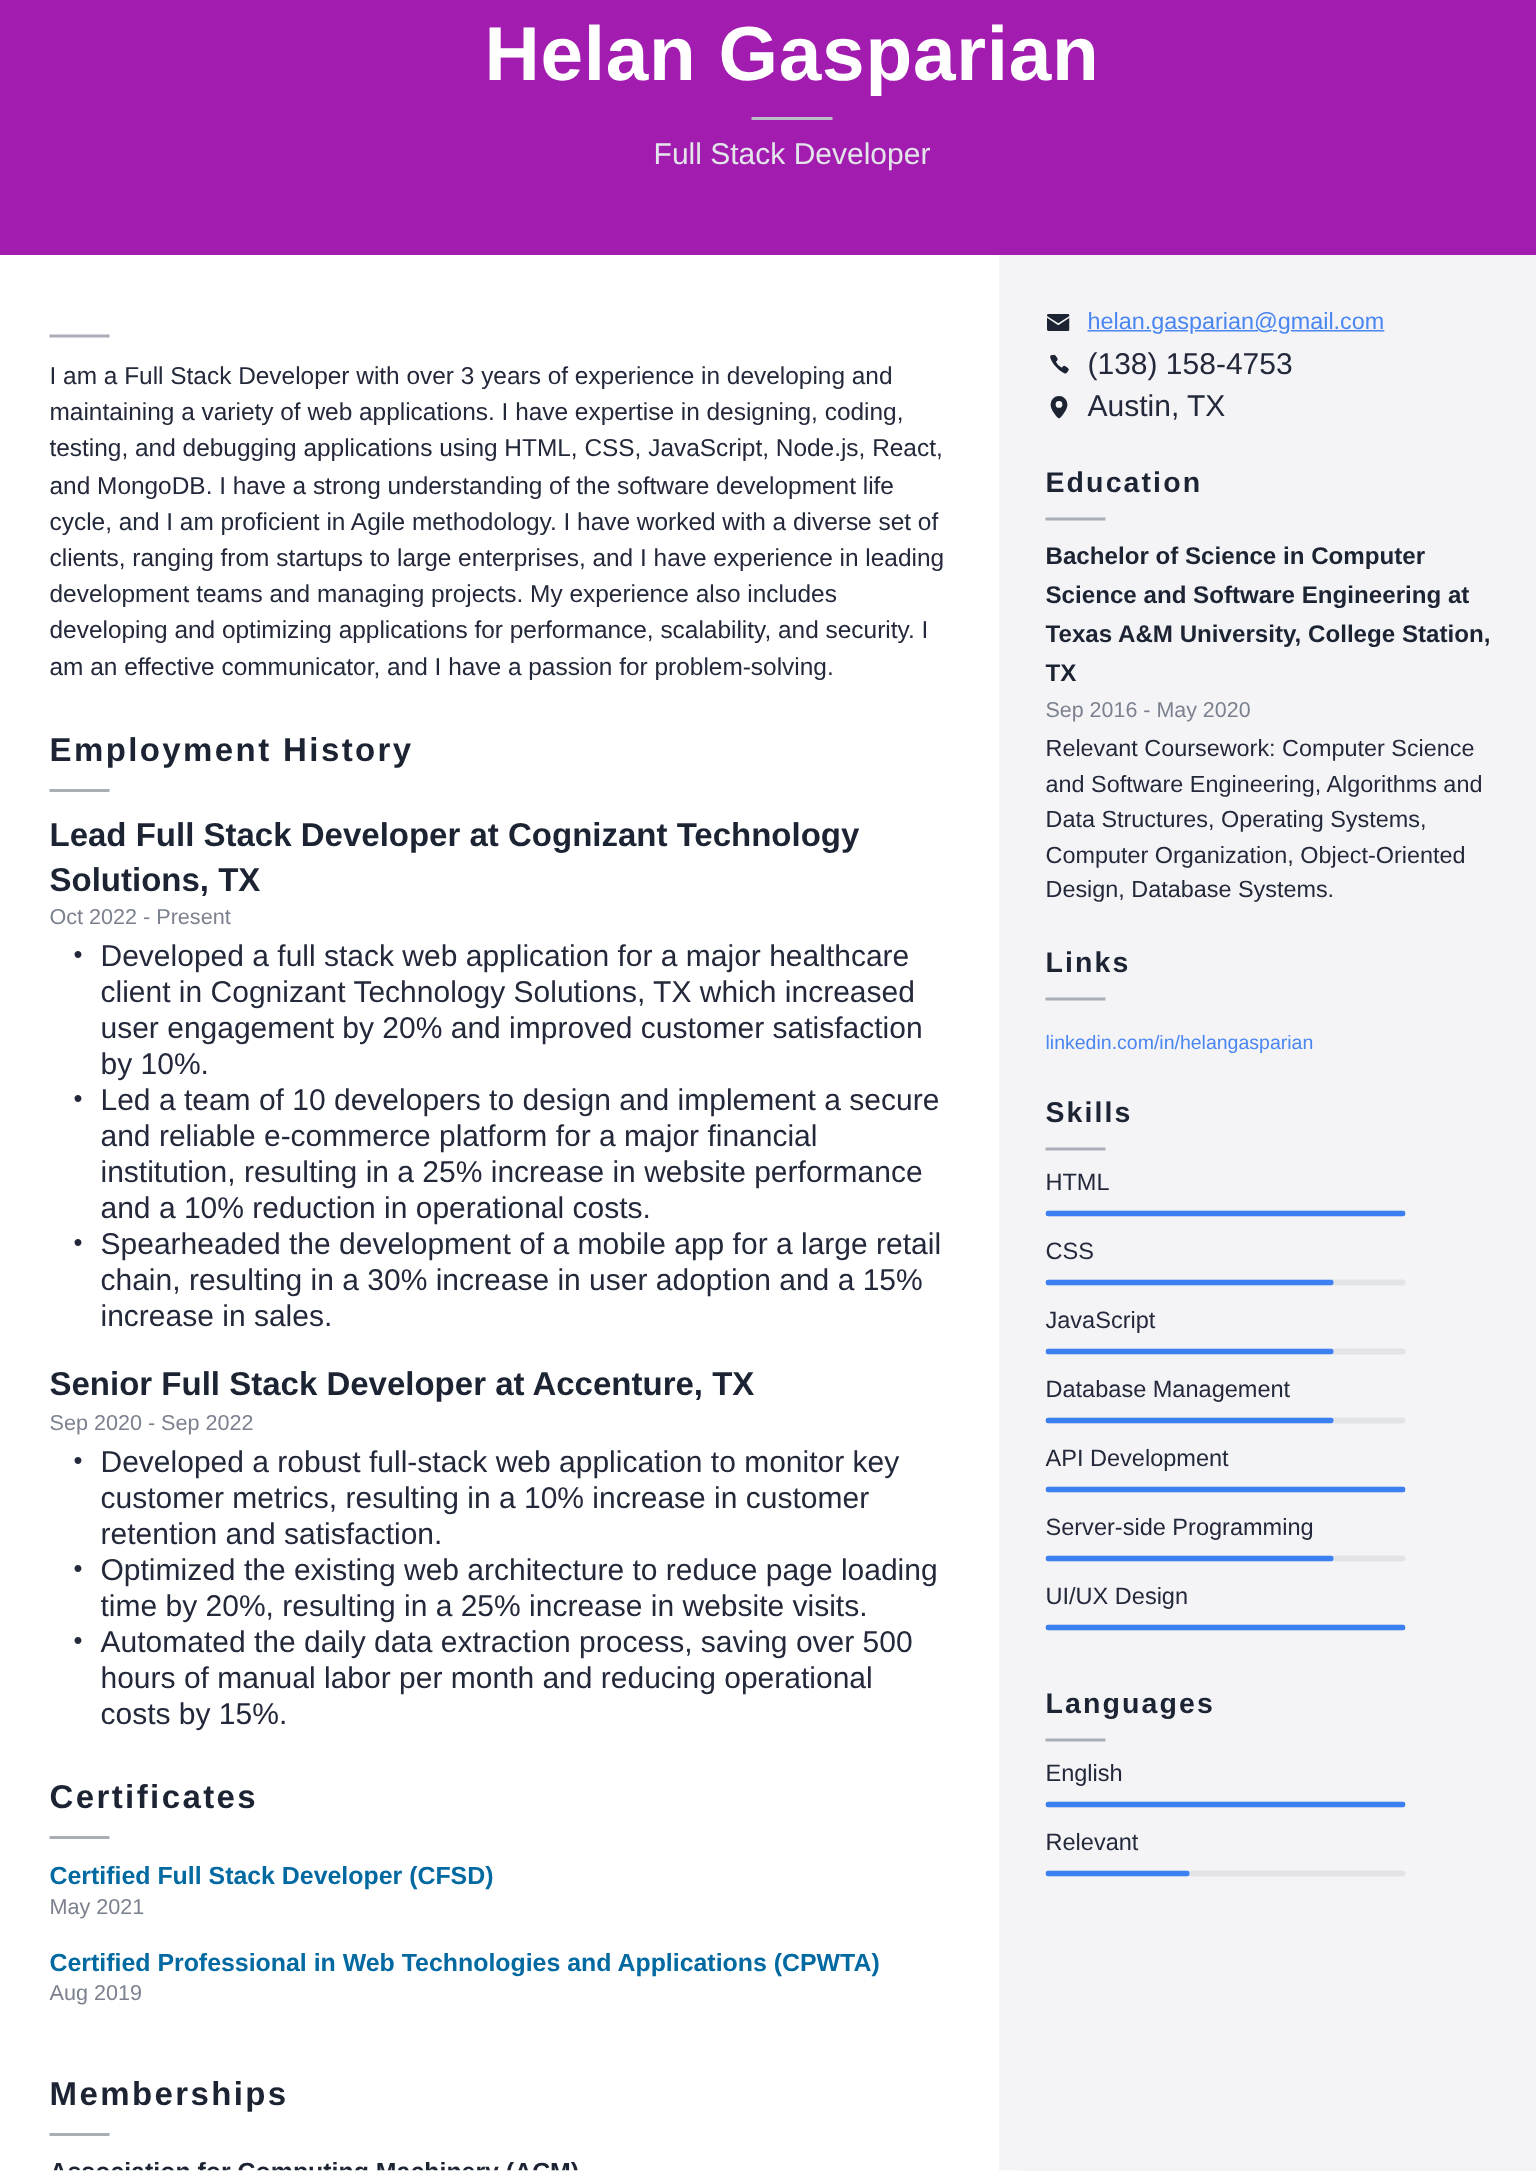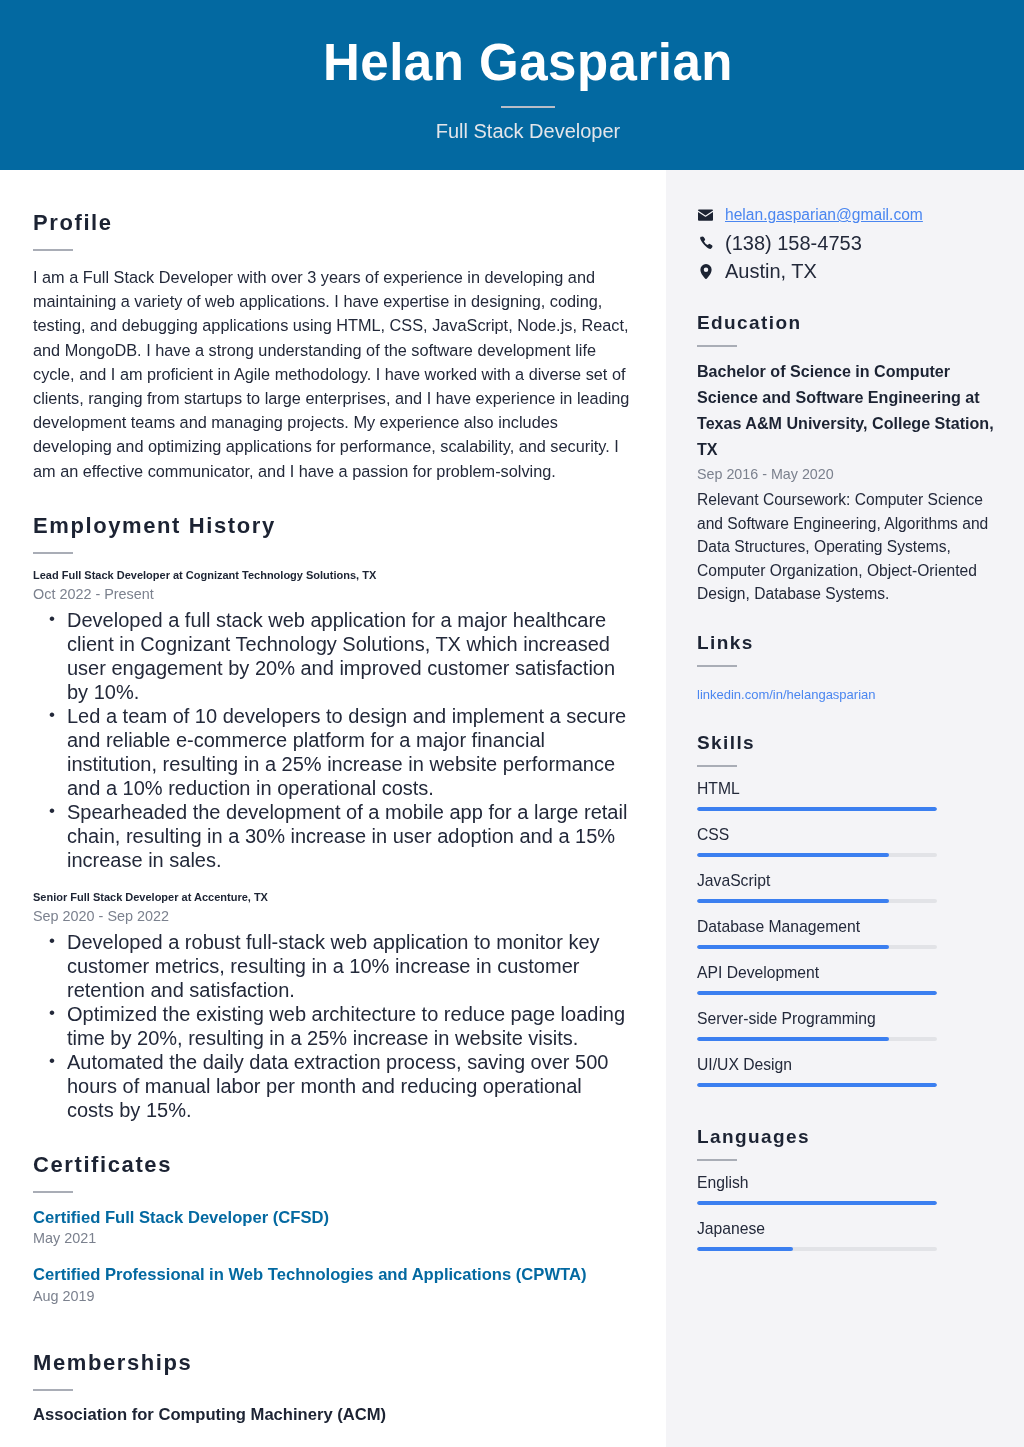--- a/index.html
+++ b/index.html
@@ -15,25 +15,25 @@
     position: relative;
     width: 1024px;
     height: 1447px;
     background: #ffffff;
     overflow: hidden;
   }
 
   
   .header {
     height: 170px;
-    background: #0369a1;
+    background: #a21caf;
     display: flex;
     flex-direction: column;
     align-items: center;
-    justify-content: center;
+    justify-content: flex-start;
     padding-top: 8px;
     padding-left: 32px;
   }
   .header-name {
     font-size: 51px;
     font-weight: 700;
     color: #ffffff;
     letter-spacing: 0.5px;
     line-height: 1.1;
   }
@@ -86,21 +86,21 @@
   .sec-rule.tight { margin: 11px 0 11px 0; }
 
   
   .para {
     font-size: 16.3px;
     line-height: 24.2px;
     color: #23293a;
     text-align: left;
   }
   .job-title {
-    font-size: 11px;
+    font-size: 22px;
     font-weight: 700;
     color: #1c2333;
     line-height: 1.35;
   }
   .job-date {
     font-size: 14.4px;
     color: #7b818e;
     margin-top: 1px;
     line-height: 1.4;
   }
@@ -232,21 +232,20 @@
     <div class="header-name">Helan Gasparian</div>
     <div class="header-rule"></div>
     <div class="header-title">Full Stack Developer</div>
   </div>
 
   <div class="body">
 
     <div class="main-col">
 
       <div>
-        <div class="sec-h">Profile</div>
         <div class="sec-rule"></div>
         <div class="para">I am a Full Stack Developer with over 3 years of experience in developing and maintaining a variety of web applications. I have expertise in designing, coding, testing, and debugging applications using HTML, CSS, JavaScript, Node.js, React, and MongoDB. I have a strong understanding of the software development life cycle, and I am proficient in Agile methodology. I have worked with a diverse set of clients, ranging from startups to large enterprises, and I have experience in leading development teams and managing projects. My experience also includes developing and optimizing applications for performance, scalability, and security. I am an effective communicator, and I have a passion for problem-solving.</div>
       </div>
 
       <div class="sec-gap"></div>
 
       <div>
         <div class="sec-h">Employment History</div>
         <div class="sec-rule"></div>
 
@@ -418,21 +417,21 @@
         <div class="sec-rule tight"></div>
 
         <div class="skill-row">
           <div class="skill-label">English</div>
           <div class="bar-track">
             <div class="bar-fill" style="width: 100%;"></div>
           </div>
         </div>
 
         <div class="skill-row">
-          <div class="skill-label">Japanese</div>
+          <div class="skill-label">Relevant</div>
           <div class="bar-track">
             <div class="bar-fill" style="width: 40%;"></div>
           </div>
         </div>
       </div>
 
     </div>
   </div>
 </div>
 

